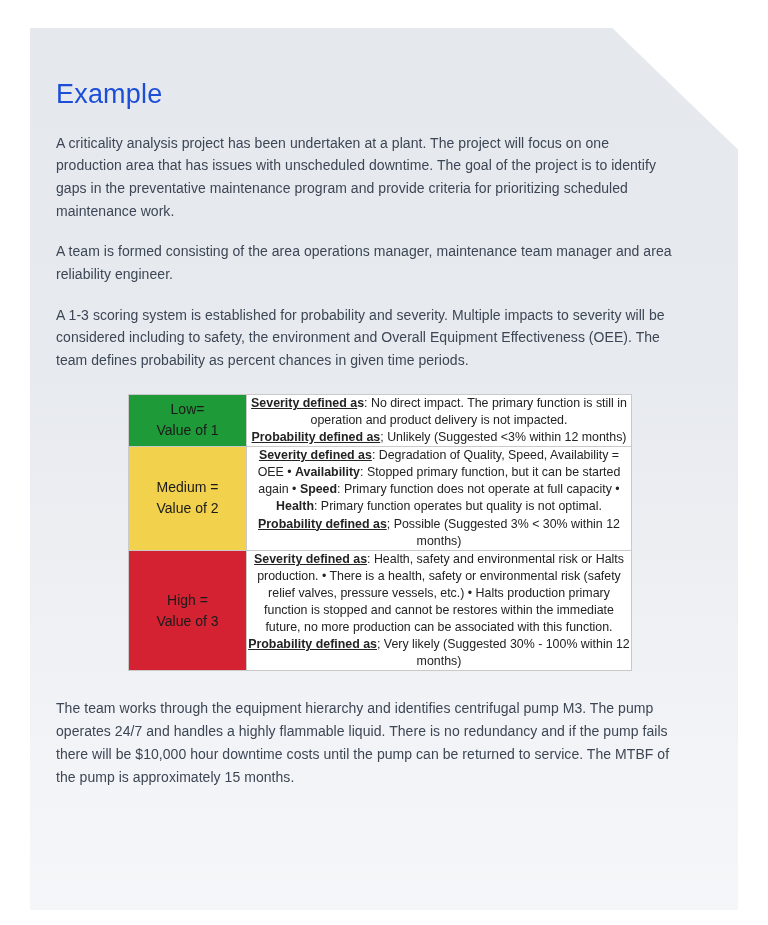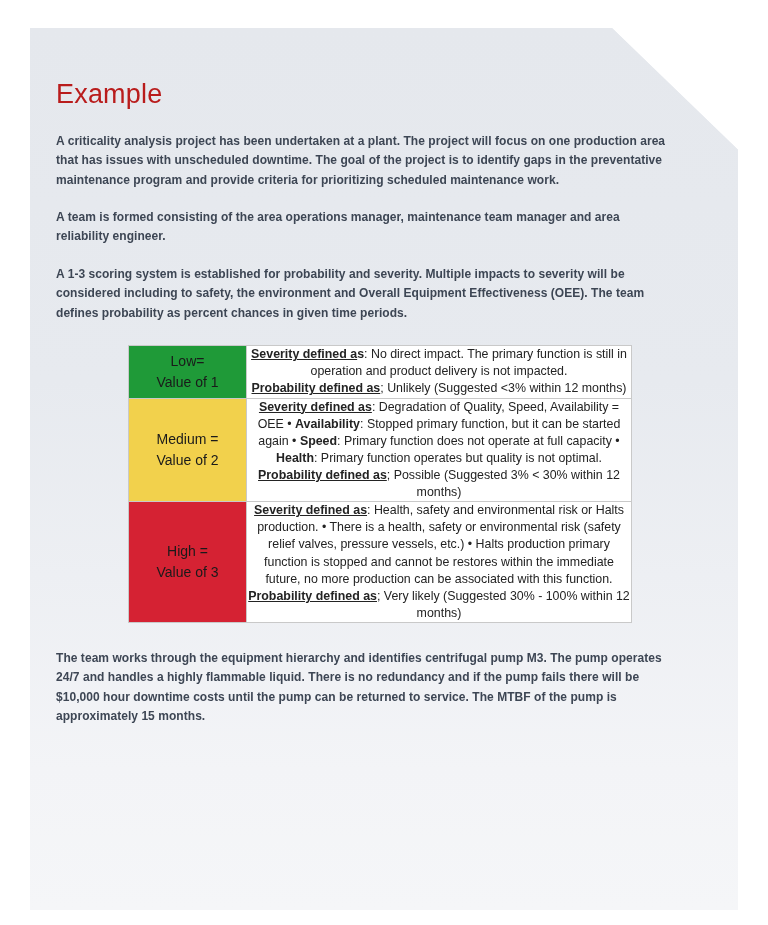--- a/index.html
+++ b/index.html
@@ -44,35 +44,34 @@
     position: relative;
     z-index: 2;
     padding: 52px 40px 0 26px;
     box-sizing: border-box;
   }
 
   
   #page-title {
     font-size: 27px;
     font-weight: 400;
-    color: #b91c1c;
+    color: #1d4ed8;
     margin: 0 0 22px 0;
     letter-spacing: 0.2px;
     line-height: 1.1;
   }
 
   
   .body-par {
-    font-size: 12px;
+    font-size: 14px;
     line-height: 1.62;
     color: #3d4654;
     margin: 0 0 18px 0;
     max-width: 620px;
     letter-spacing: 0.05px;
-    font-weight: bold;
   }
 
   
   #risk-table {
     margin: 22px 0 0 72px;
     width: 504px;
     border-collapse: collapse;
     background: #ffffff;
     border: 1px solid #c9c9c9;
     table-layout: fixed;

